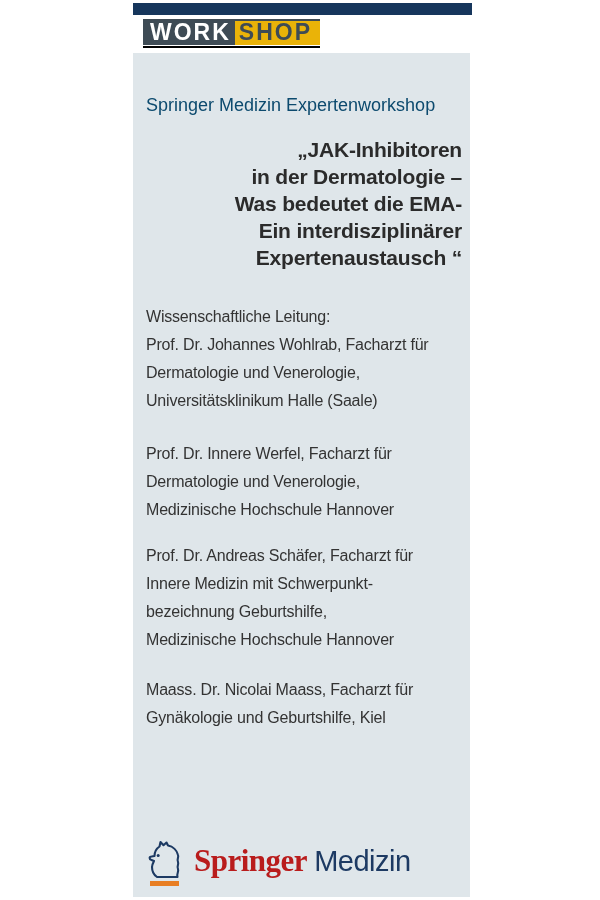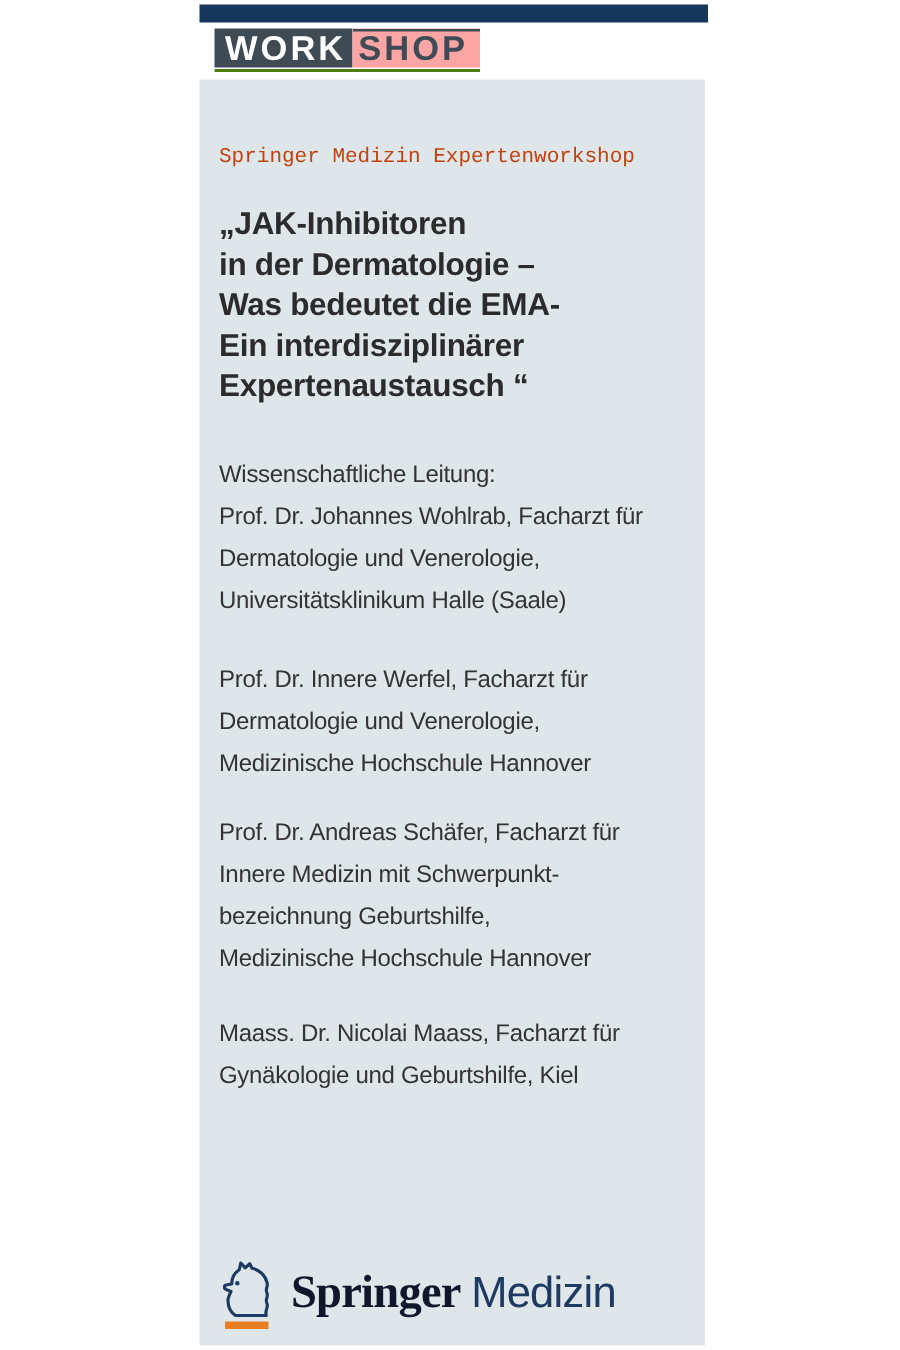--- a/index.html
+++ b/index.html
@@ -11,69 +11,69 @@
     overflow:hidden;
   }
   .top-bar {
     position:absolute; left:133px; top:3px;
     width:339px; height:12px;
     background:#16365c;
   }
   .workshop-logo {
     position:absolute; left:143px; top:19px;
     display:inline-flex; align-items:stretch;
-    border-bottom:2px solid #4d7c0f;
+    border-bottom:2px solid #000000;
     padding-bottom:1px;
   }
   .workshop-logo .part {
     font-size:23px; font-weight:bold; letter-spacing:2px;
     line-height:26px; height:26px; display:block;
   }
   .workshop-logo .work {
     background:#3e4b55; color:#ffffff; padding:0 4px 0 7px;
   }
   .workshop-logo .shop {
-    background:#fca5a5; color:#3e4b55; padding:0 8px 0 4px;
+    background:#eab308; color:#3e4b55; padding:0 8px 0 4px;
     box-shadow: inset 0 2px 0 #3e4b55;
   }
   .panel {
     position:absolute; left:133px; top:53px;
     width:337px; height:844px;
     background:#dfe6ea;
     padding:40px 8px 0 13px;
     color:#333333;
   }
   .subtitle {
-    font-size:14px; line-height:24px; color:#c2410c;font-family:Liberation Mono, monospace;
+    font-size:18px; line-height:24px; color:#0c4a6e;
   }
   .event-title {
     margin-top:19px;
     font-size:21px; font-weight:bold; line-height:27px;
     color:#2b2b2b; letter-spacing:-0.2px;
   }
-  .event-title div { white-space:nowrap; }
+  .event-title div { white-space:nowrap;text-align:right; }
   .date-line {
     margin-top:27px; font-size:17px; line-height:24px;
   }
   .leaders { font-size:16px; line-height:28px; letter-spacing:-0.2px; }
   .leaders div { white-space:nowrap; }
   .leadership-heading { margin-top:32px; }
   .leader-block-1 { margin-top:0; }
   .leader-block-2 { margin-top:25px; }
   .leader-block-3 { margin-top:18px; }
   .leader-block-4 { margin-top:22px; }
   .brand-row {
     position:absolute; left:13px; bottom:10px;
     display:flex; align-items:flex-end;
   }
   .brand-icon { width:38px; height:48px; display:block; }
   .brand-text { display:flex; align-items:baseline; margin-left:10px; padding-bottom:8px; }
   .brand-serif {
     font-family:"Liberation Serif", serif; font-weight:bold;
-    font-size:31px; color:#0f172a; letter-spacing:-0.5px;
+    font-size:31px; color:#b91c1c; letter-spacing:-0.5px;
   }
   .brand-sans {
     font-family:"Liberation Sans", sans-serif; font-weight:normal;
     font-size:29px; color:#1d3a63; margin-left:7px; letter-spacing:-0.5px;
   }
 </style>
 </head>
 <body>
 
 <div class="top-bar"></div>

